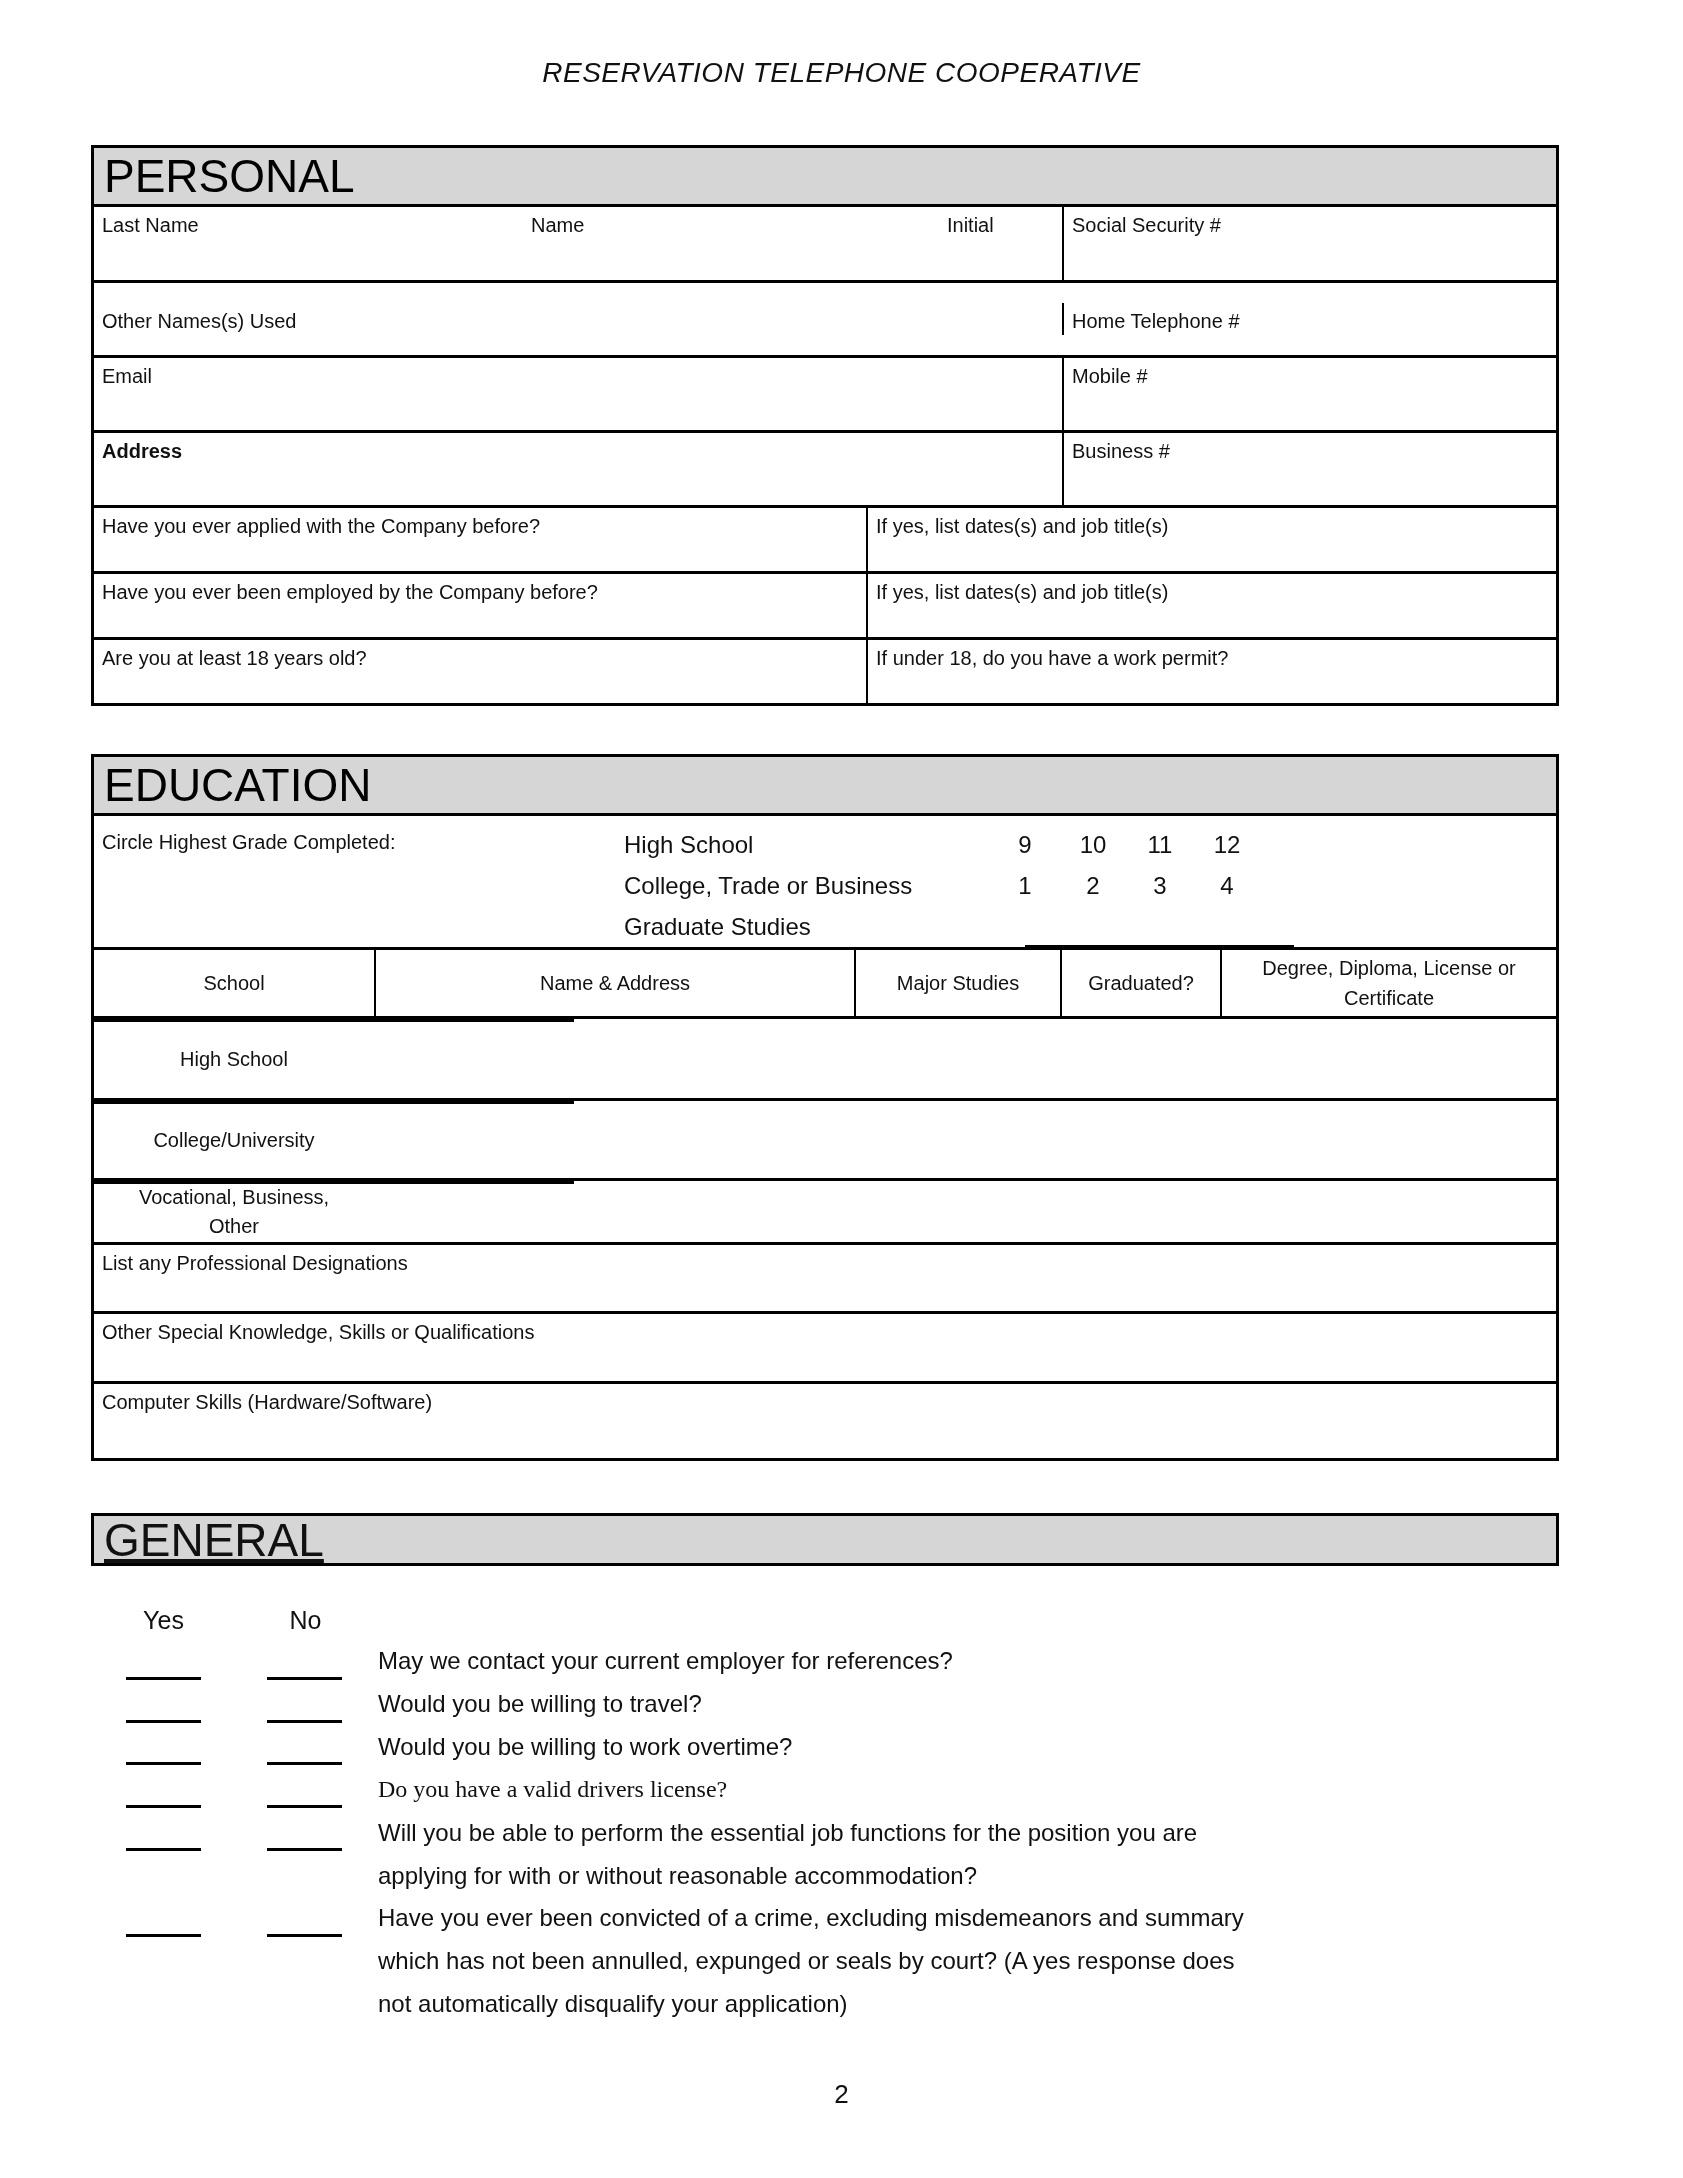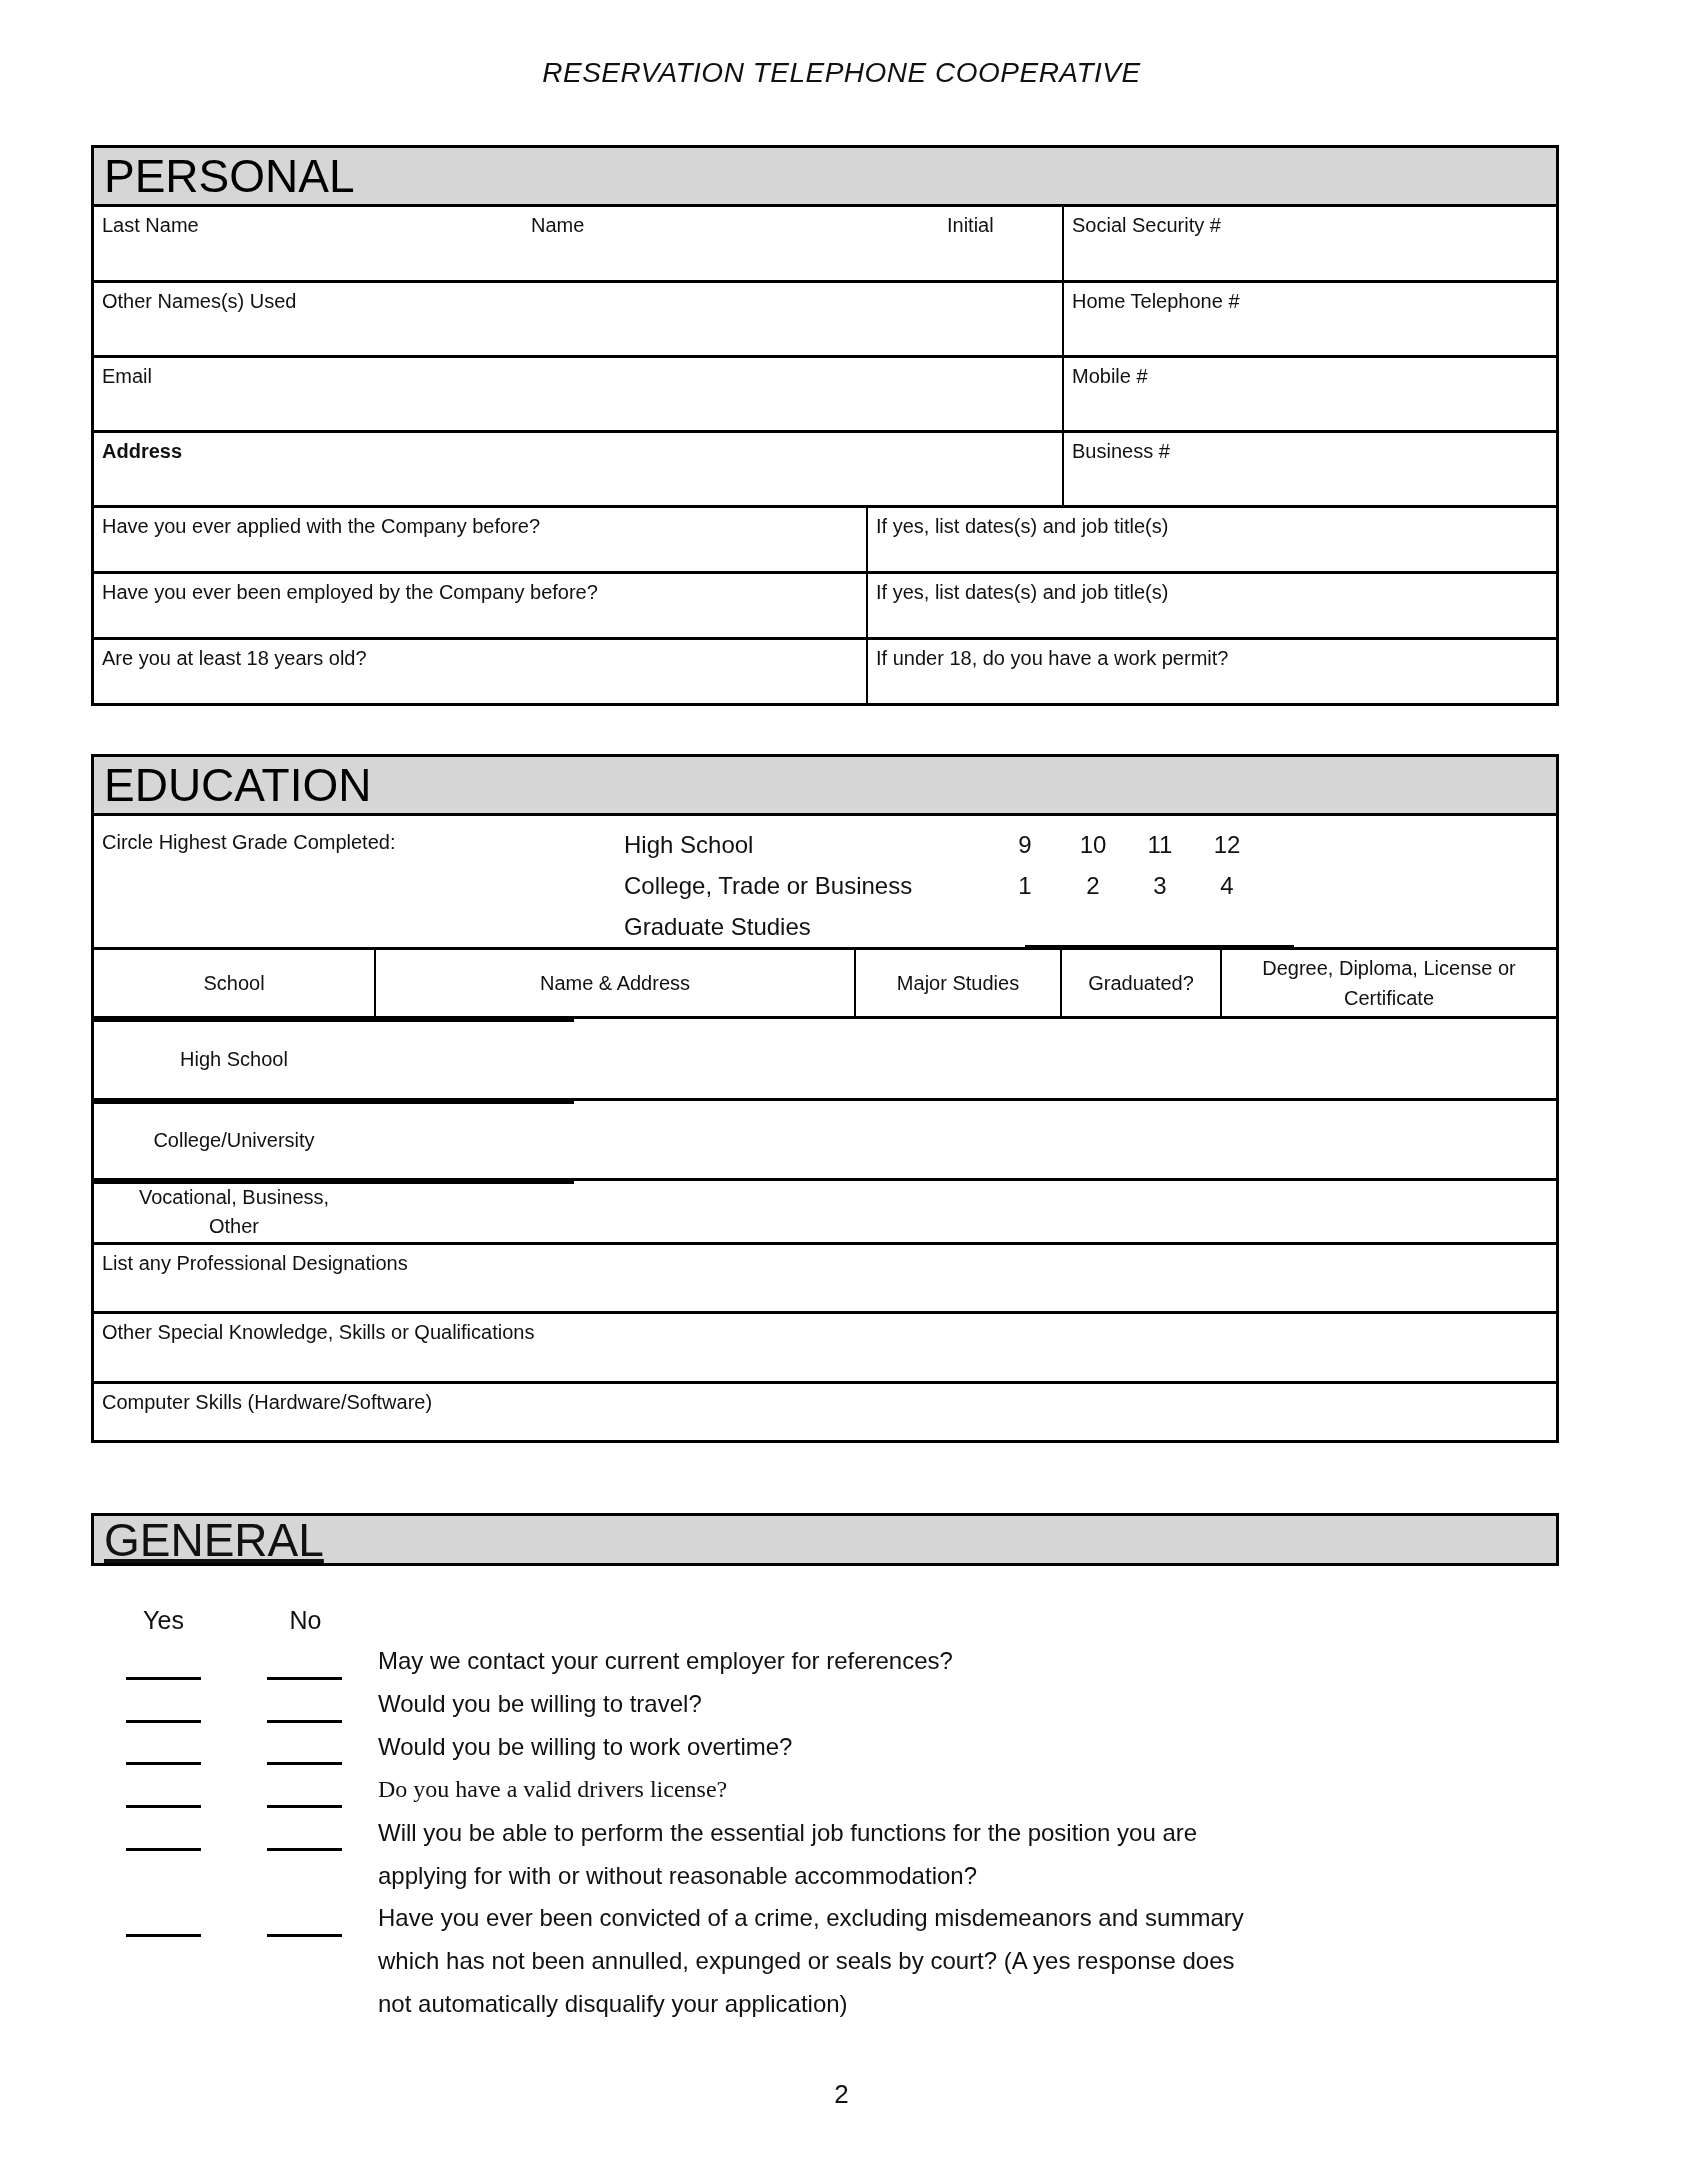--- a/index.html
+++ b/index.html
@@ -61,21 +61,21 @@
       <div class="lcell" style="width:968px;">
         <span class="lbl abs" style="left:8px;top:4px;">Last Name</span>
         <span class="lbl abs" style="left:437px;top:4px;">Name</span>
         <span class="lbl abs" style="left:853px;top:4px;">Initial</span>
       </div>
       <div class="rcell cell-pad">
         <span class="lbl">Social Security #</span>
       </div>
     </div>
 
-    <div class="prow" style="height:72px;">
+    <div class="prow" style="height:72px;align-items:center;">
       <div class="lcell cell-pad" style="width:968px;">
         <span class="lbl">Other Names(s) Used</span>
       </div>
       <div class="rcell cell-pad">
         <span class="lbl">Home Telephone #</span>
       </div>
     </div>
 
     <div class="prow" style="height:72px;">
       <div class="lcell cell-pad" style="width:968px;">
@@ -188,21 +188,21 @@
       <div class="ecell blank" style="width:160px;"></div>
       <div class="ecell blank" style="flex:1;"></div>
     </div>
 
     <div class="erow" style="height:66px;display:block;">
       <span class="lbl abs" style="left:8px;top:4px;">List any Professional Designations</span>
     </div>
     <div class="erow" style="height:67px;display:block;">
       <span class="lbl abs" style="left:8px;top:4px;">Other Special Knowledge, Skills or Qualifications</span>
     </div>
-    <div class="erow last" style="height:56px;display:block;">
+    <div class="erow last" style="height:74px;display:block;">
       <span class="lbl abs" style="left:8px;top:4px;">Computer Skills (Hardware/Software)</span>
     </div>
   </div>
 
   <div class="sec-bar-standalone">GENERAL</div>
 
   <div class="abs lbl" style="left:129px;top:1606px;width:69px;text-align:center;font-size:25px;">Yes</div>
   <div class="abs lbl" style="left:271px;top:1606px;width:69px;text-align:center;font-size:25px;">No</div>
 
   <div class="blank" style="left:126px;top:1677px;"></div>

